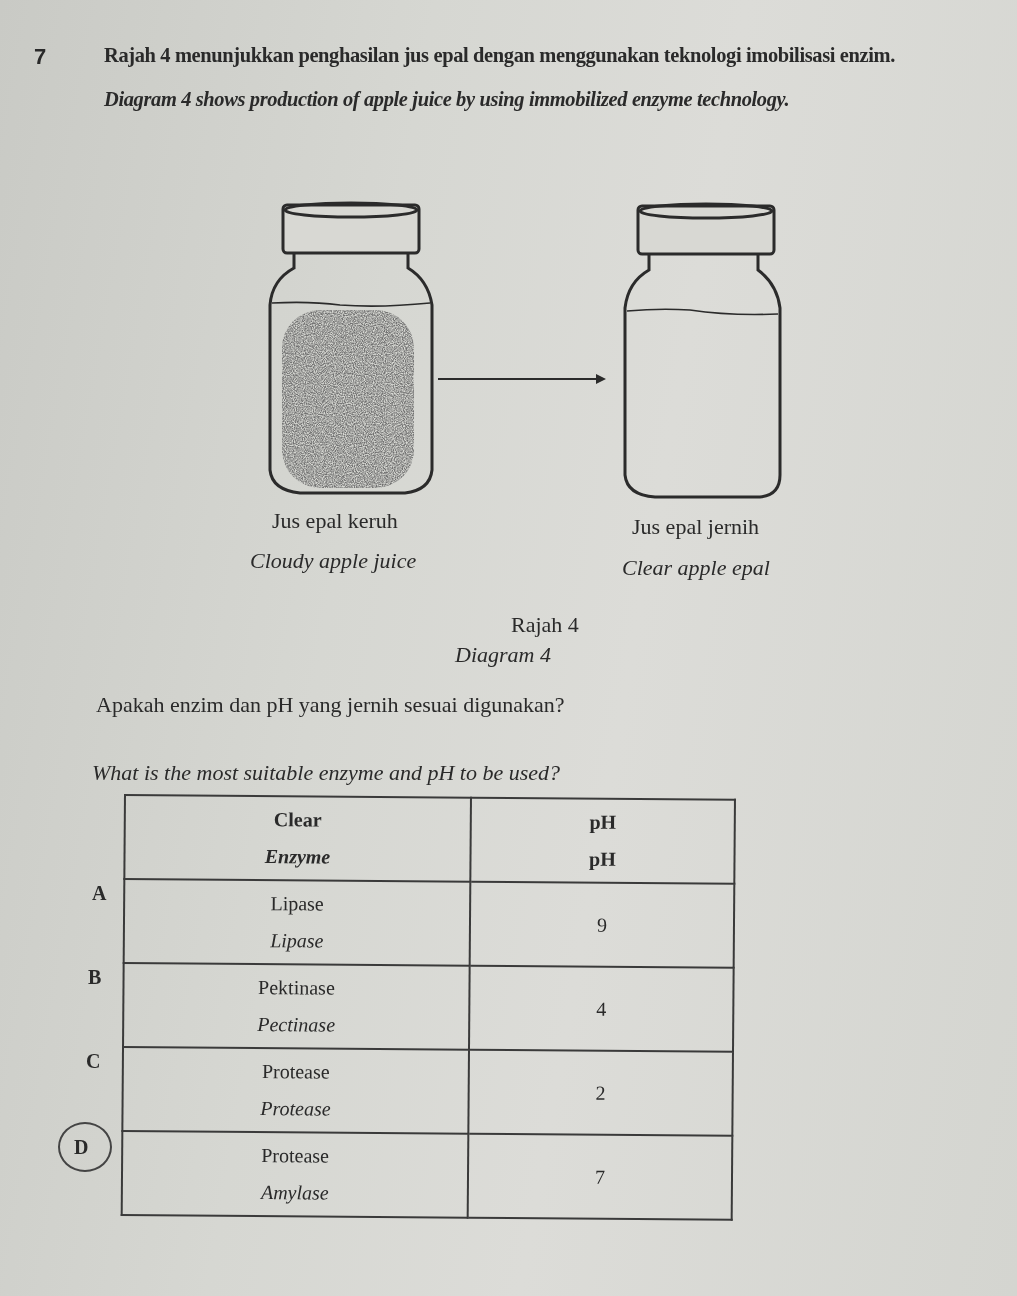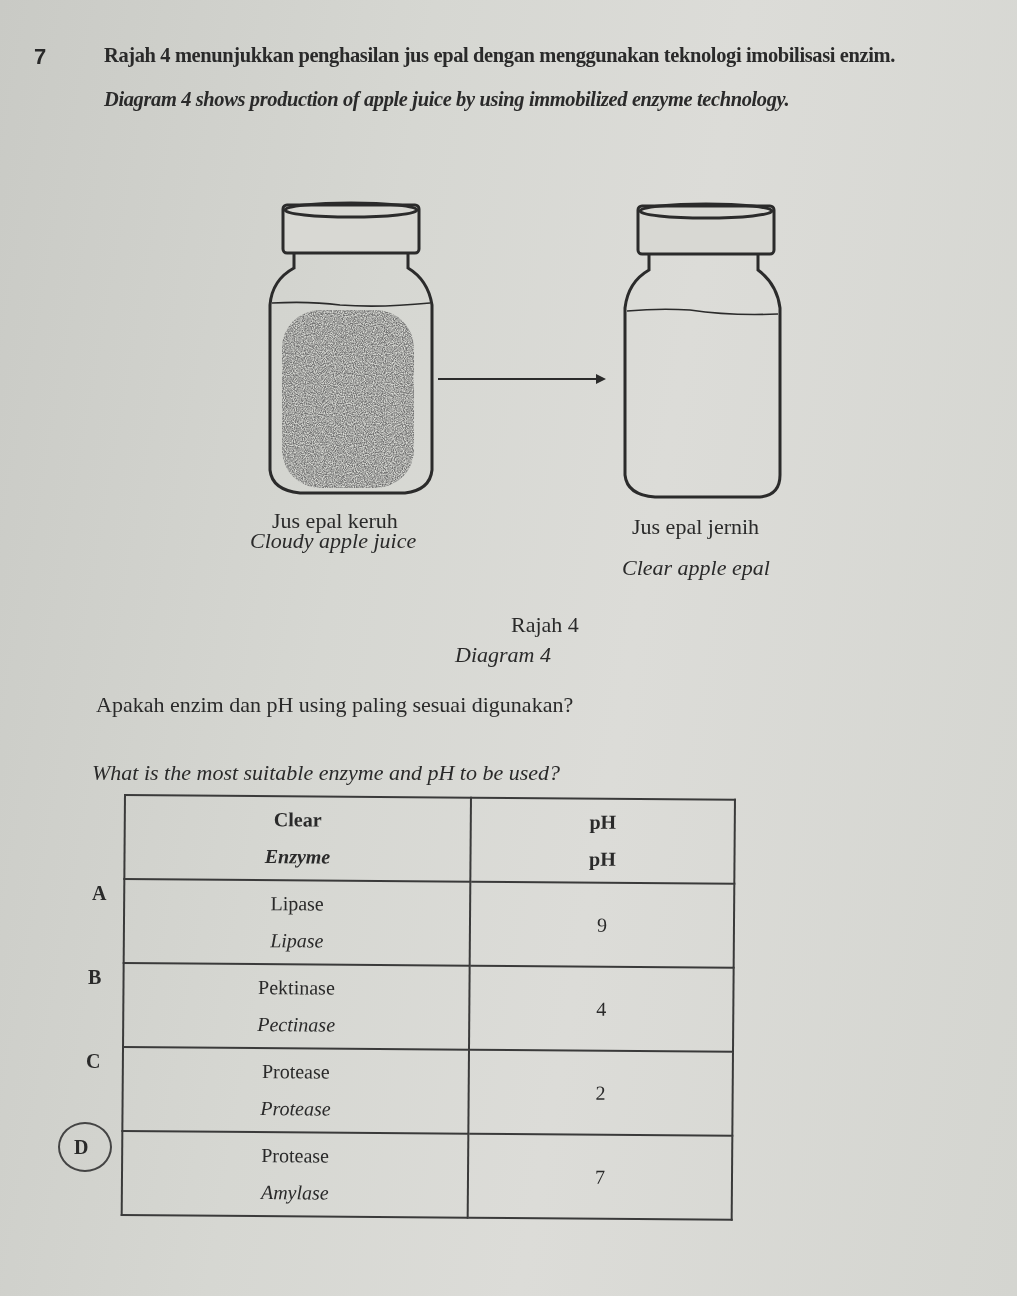--- a/index.html
+++ b/index.html
@@ -67,28 +67,28 @@
 
   <g fill="none" stroke="#2b2b2b" stroke-width="3">
     <rect x="638" y="206" width="136" height="48" rx="4" fill="#d8d8d3"></rect>
     <ellipse cx="706" cy="211" rx="66" ry="7"></ellipse>
     <path d="M649,254 L649,270 Q628,282 625,308 L625,475 Q627,495 655,497 L760,497 Q780,495 780,475 L780,308 Q777,284 758,270 L758,254"></path>
     <path d="M627,311 Q660,308 690,310 Q730,316 778,314" stroke-width="1.6"></path>
   </g>
 </svg>
 
 <div class="abs label" style="left:272px; top:508px;">Jus epal keruh</div>
-<div class="abs label it" style="left:250px; top:528px;text-align:center;">Cloudy apple juice</div>
+<div class="abs label it" style="left:250px; top:548px;text-align:center;">Cloudy apple juice</div>
 <div class="abs label" style="left:632px; top:514px;">Jus epal jernih</div>
 <div class="abs label it" style="left:622px; top:555px;">Clear apple epal</div>
 
 <div class="abs label" style="left:475px; top:612px;margin-left:36px;">Rajah 4</div>
 <div class="abs label it" style="left:455px; top:642px;">Diagram 4</div>
 
-<div class="abs label" style="left:96px; top:692px;">Apakah enzim dan pH using paling sesuai digunakan?</div>
+<div class="abs label" style="left:96px; top:692px;">Apakah enzim dan pH yang jernih sesuai digunakan?</div>
 <div class="abs label it" style="left:92px; top:760px;">What is the most suitable enzyme and pH to be used?</div>
 
 <div class="letter" style="left:92px; top:882px;">A</div>
 <div class="letter" style="left:88px; top:966px;">B</div>
 <div class="letter" style="left:86px; top:1050px;">C</div>
 <div class="letter" style="left:74px; top:1136px;">D</div>
 <div class="circle"></div>
 
 <table class="opts">
   <tbody>

